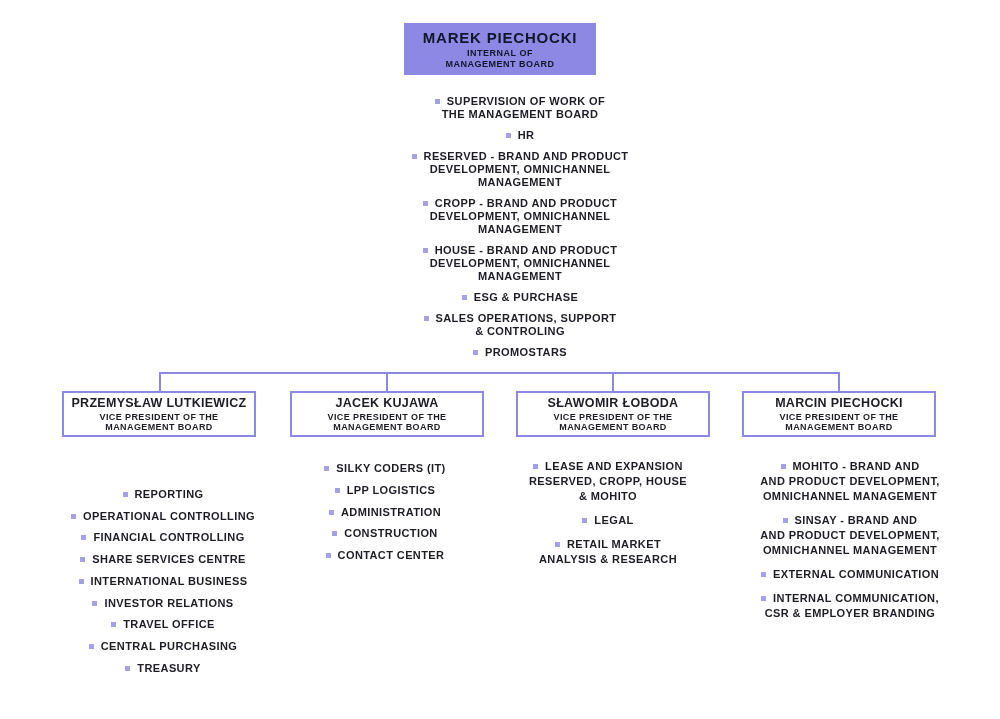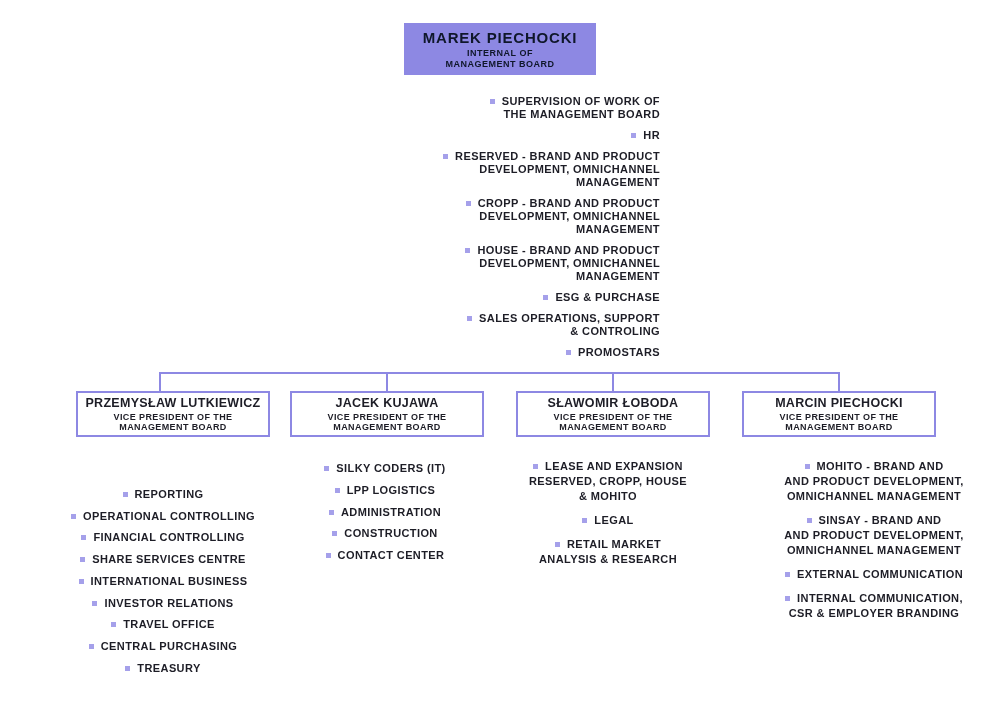--- a/index.html
+++ b/index.html
@@ -65,21 +65,21 @@
     line-height: 14px;
     white-space: nowrap;
   }
   .vp-box .vsub {
     font-size: 9px;
     font-weight: bold;
     letter-spacing: 0.4px;
     line-height: 10px;
     margin-top: 2px;
   }
-  .vp-box-1 { left: 76px; }
+  .vp-box-1 { left: 62px; }
   .vp-box-2 { left: 290px; }
   .vp-box-3 { left: 516px; }
   .vp-box-4 { left: 742px; }
 
   
   .h-line {
     position: absolute;
     left: 159px; top: 372px;
     width: 681px; height: 2px;
     background: var(--accent-purple, #8d88e3);
@@ -108,24 +108,23 @@
   .bullet {
     display: inline-block;
     width: 5px; height: 5px;
     background: var(--bullet-purple, #a5a0ea);
     margin-right: 7px;
     position: relative;
     top: -1px;
   }
 
   .president-list {
-    left: 360px; top: 95px;
+    left: 370px; top: 95px;
     width: 300px;
     line-height: 13px;
-    text-align: right;
   }
   .president-list .li { margin-bottom: 8px; }
 
   .vp-list-1 {
     left: 57px; top: 484px;
     width: 212px;
     line-height: 21.7px;
   }
   .vp-list-1 .li { margin-bottom: 0; }
 
@@ -137,21 +136,21 @@
   .vp-list-2 .li { margin-bottom: 0; }
 
   .vp-list-3 {
     left: 503px; top: 459px;
     width: 210px;
     line-height: 15px;
   }
   .vp-list-3 .li { margin-bottom: 9px; }
 
   .vp-list-4 {
-    left: 763px; top: 459px;
+    left: 739px; top: 459px;
     width: 222px;
     line-height: 15px;
   }
   .vp-list-4 .li { margin-bottom: 9px; }
 </style>
 </head>
 <body>
 
 <div class="org">
 

